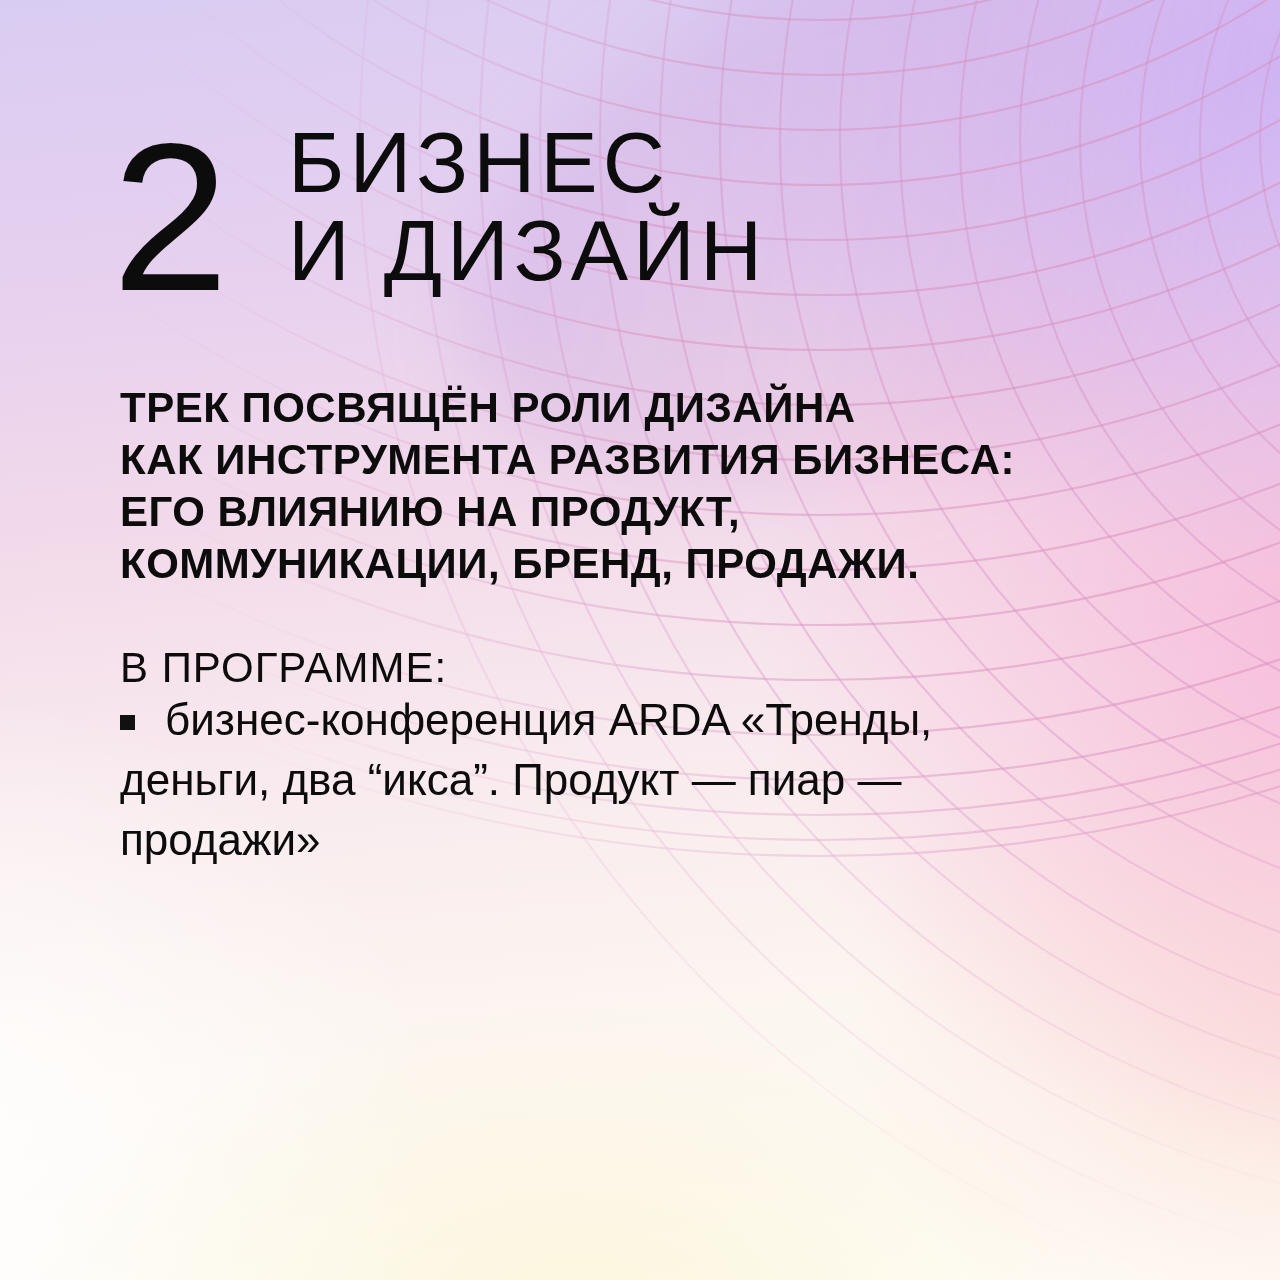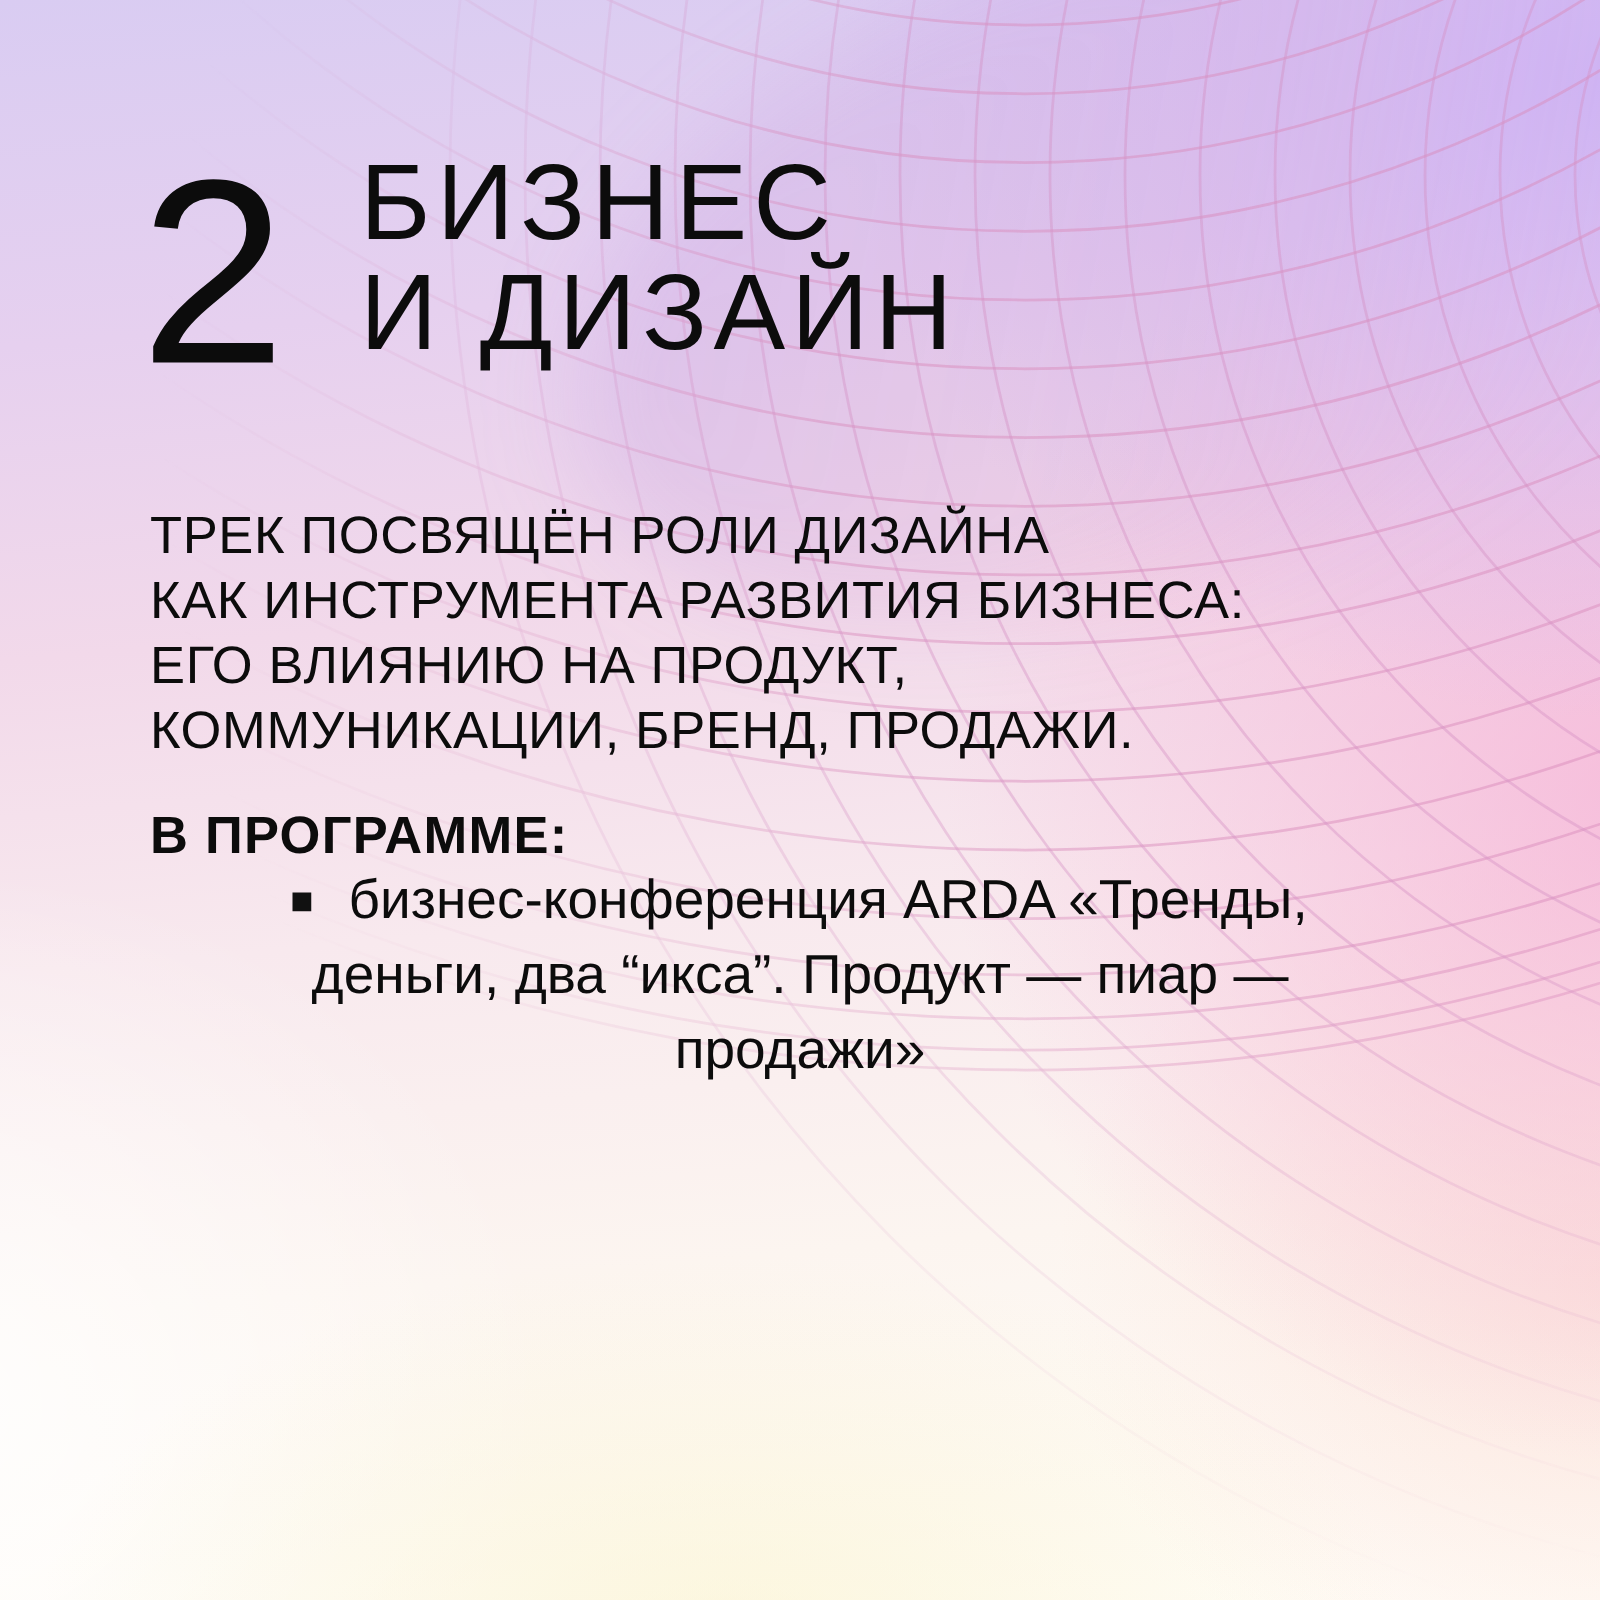--- a/index.html
+++ b/index.html
@@ -43,35 +43,34 @@
     font-size: 210px; font-weight: 400; line-height: 1;
     letter-spacing: -2px;
   }
   .title {
     position: absolute; left: 288px; top: 118px;
     font-size: 86px; font-weight: 400; line-height: 88px;
     letter-spacing: 5px;
     text-transform: uppercase;
   }
   .desc {
-    position: absolute; left: 120px; top: 402px;
-    font-size: 42px; font-weight: 400; line-height: 52px;
+    position: absolute; left: 120px; top: 382px;
+    font-size: 42px; font-weight: 700; line-height: 52px;
     letter-spacing: 0.5px;
     white-space: pre-line;
     text-transform: uppercase;
   }
   .prog-head {
     position: absolute; left: 120px; top: 642px;
-    font-size: 42px; font-weight: 700; line-height: 52px;
+    font-size: 42px; font-weight: 400; line-height: 52px;
     letter-spacing: 1px;
   }
   .prog-list {
     position: absolute; left: 120px; top: 690px;
     width: 1040px;
-    text-align: center;
   }
   .prog-item {
     font-size: 44px; font-weight: 400; line-height: 60px;
     margin: 0 0 14px 0;
   }
   .prog-item .line { white-space: pre-line; display: inline; }
   .bullet-sq {
     display: inline-block;
     width: 15px; height: 15px;
     background: #111;

